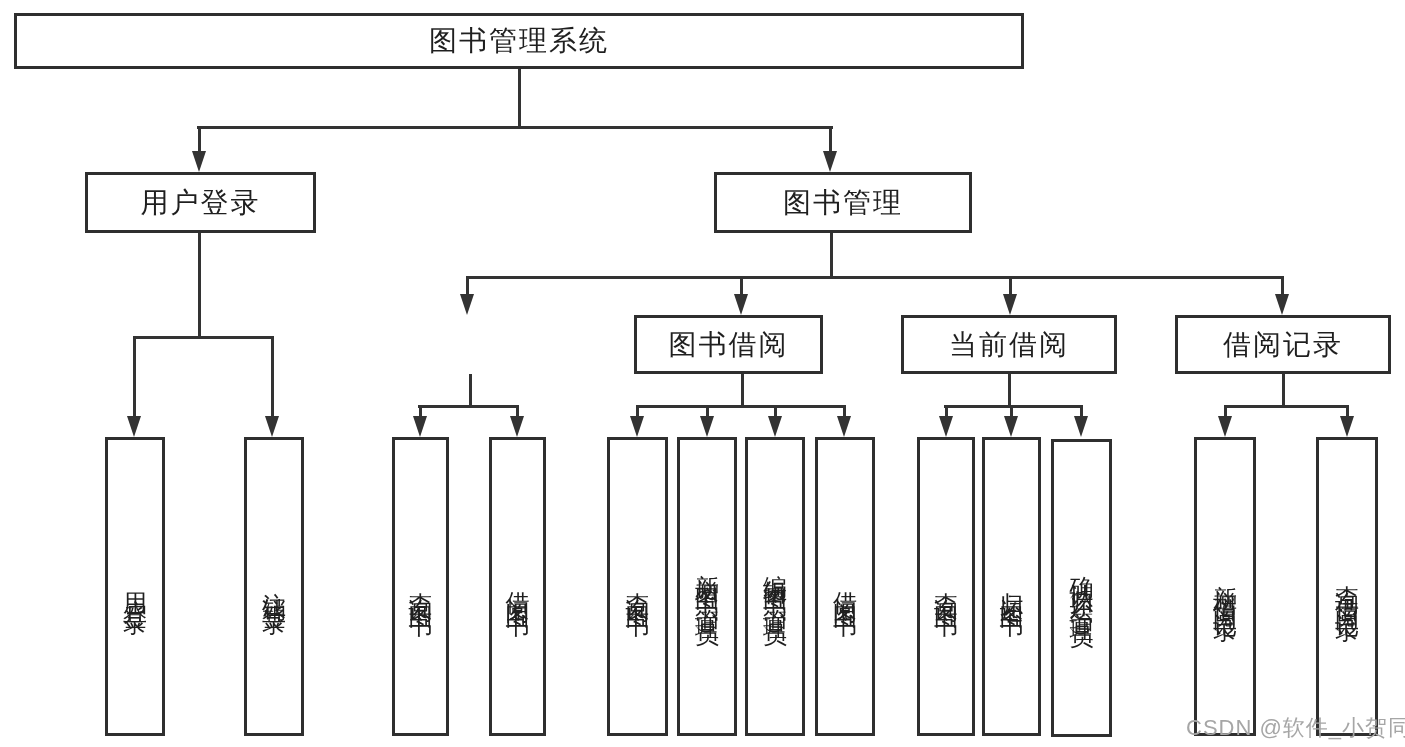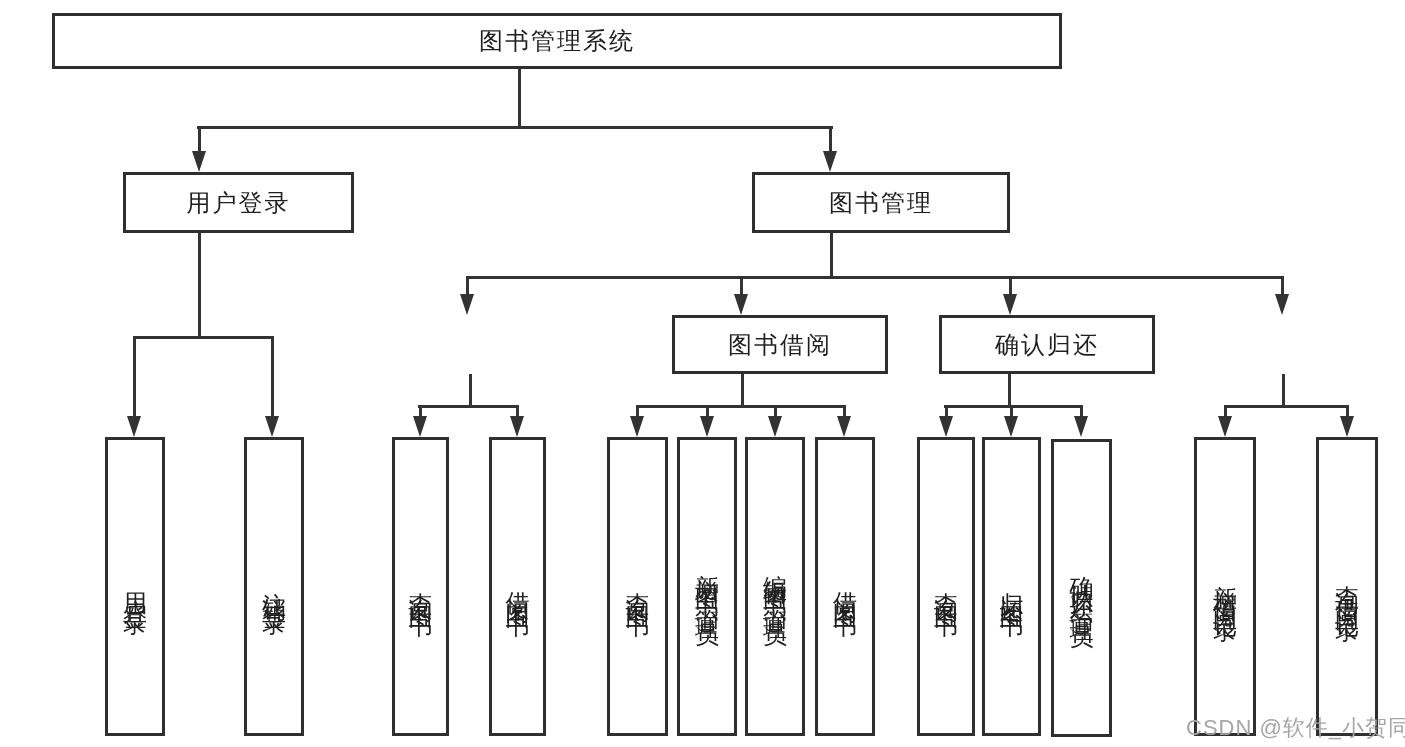--- a/index.html
+++ b/index.html
@@ -20,24 +20,23 @@
     box-sizing: border-box;
     background: #ffffff;
     border: 3px solid #2f2f2f;
     color: #1f1f1f;
     display: flex;
     align-items: center;
     justify-content: center;
     z-index: 2;
   }
   .hbox {
-    font-size: 24px;
+    font-size: 28px;
     letter-spacing: 2px;
     white-space: nowrap;
-    margin-left: 38px;
   }
   .vbox {
     writing-mode: vertical-rl;
     text-orientation: mixed;
     font-size: 24px;
     letter-spacing: 7px;
     line-height: 1;
   }
   .line {
     position: absolute;
@@ -90,22 +89,23 @@
   <div class="line" style="left:466px;top:276px;width:817px;height:3px"></div>
   <div class="line" style="left:466px;top:276px;width:3px;height:21px"></div>
   <div class="arrow" style="left:460px;top:294px"></div>
   <div class="line" style="left:740px;top:276px;width:3px;height:21px"></div>
   <div class="arrow" style="left:734px;top:294px"></div>
   <div class="line" style="left:1009px;top:276px;width:3px;height:21px"></div>
   <div class="arrow" style="left:1003px;top:294px"></div>
   <div class="line" style="left:1281px;top:276px;width:3px;height:21px"></div>
   <div class="arrow" style="left:1275px;top:294px"></div>
 
-  <div class="box hbox" style="left:634px;top:315px;width:216px;height:59px">图书借阅</div>
-  <div class="box hbox" style="left:901px;top:315px;width:216px;height:59px">确认归还</div>
+  <div class="box hbox" style="left:634px;top:315px;width:189px;height:59px">图书借阅</div>
+  <div class="box hbox" style="left:901px;top:315px;width:216px;height:59px">当前借阅</div>
+  <div class="box hbox" style="left:1175px;top:315px;width:216px;height:59px">借阅记录</div>
 
   <div class="line" style="left:469px;top:374px;width:3px;height:31px"></div>
   <div class="line" style="left:418px;top:405px;width:101px;height:3px"></div>
   <div class="line" style="left:419px;top:405px;width:3px;height:14px"></div>
   <div class="arrow" style="left:413px;top:416px"></div>
   <div class="line" style="left:516px;top:405px;width:3px;height:14px"></div>
   <div class="arrow" style="left:510px;top:416px"></div>
 
   <div class="line" style="left:741px;top:374px;width:3px;height:31px"></div>
   <div class="line" style="left:636px;top:405px;width:210px;height:3px"></div>

